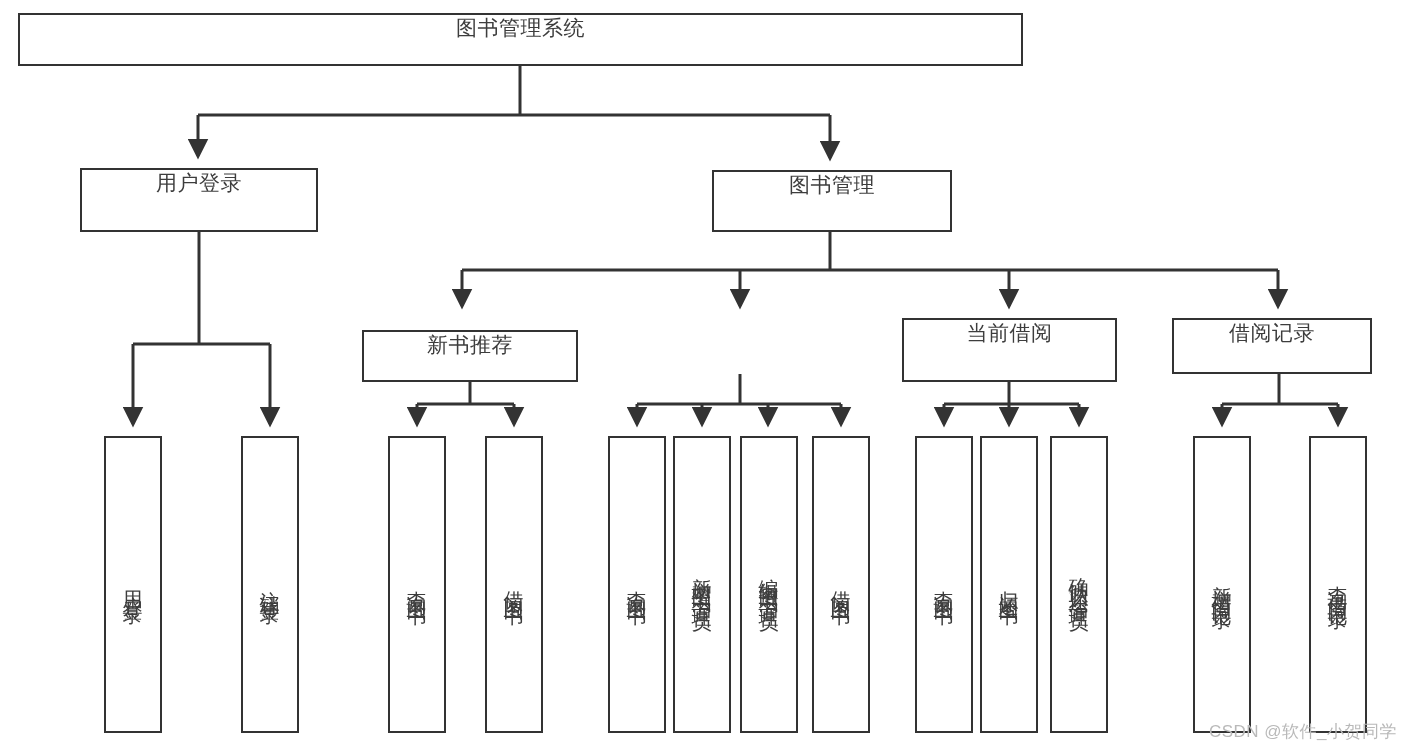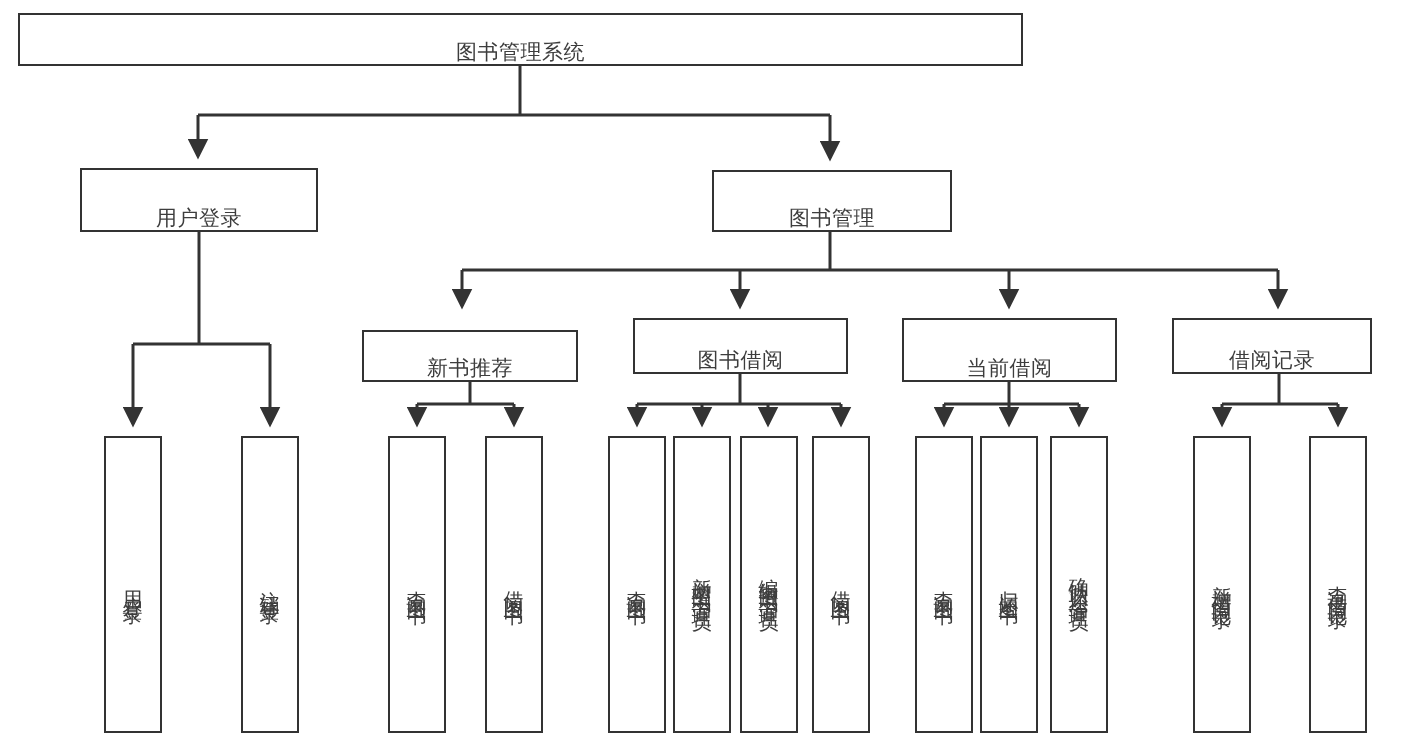--- a/index.html
+++ b/index.html
@@ -20,21 +20,21 @@
     left:0;top:0;
     width:1405px;height:747px;
     pointer-events:none;
   }
   .node{
     position:absolute;
     box-sizing:border-box;
     background:#ffffff;
     border:2.5px solid #333333;
     display:flex;
-    align-items:flex-end;
+    align-items:flex-start;
     justify-content:center;
     color:#3d3d3d;
     z-index:2;
   }
   .node.horiz{
     font-size:21px;
     letter-spacing:0.5px;
     line-height:1.2;
   }
   .node.root{
@@ -129,23 +129,20 @@
   </div>
 
   <div class="node horiz" style="left:712px; top:170px; width:240px; height:62px;">
     <span>图书管理</span>
   </div>
 
   <div class="node horiz" style="left:362px; top:330px; width:216px; height:52px;">
     <span>新书推荐</span>
   </div>
 
-  <div class="node horiz" style="left:633px; top:318px; width:215px; height:56px;">
-    <span>图书借阅</span>
-  </div>
 
   <div class="node horiz" style="left:902px; top:318px; width:215px; height:64px;">
     <span>当前借阅</span>
   </div>
 
   <div class="node horiz" style="left:1172px; top:318px; width:200px; height:56px;">
     <span>借阅记录</span>
   </div>
 
   <div class="node vert" style="left:104px; top:436px; width:58px; height:297px;">
@@ -193,14 +190,15 @@
   </div>
 
   <div class="node vert" style="left:1193px; top:436px; width:58px; height:297px;">
     <span class="vlabel">新增借阅记录</span>
   </div>
 
   <div class="node vert" style="left:1309px; top:436px; width:58px; height:297px;">
     <span class="vlabel">查询借阅记录</span>
   </div>
 
+  <div class="watermark">CSDN @软件_小贺同学</div>
 
 </div>
 
 </body></html>

